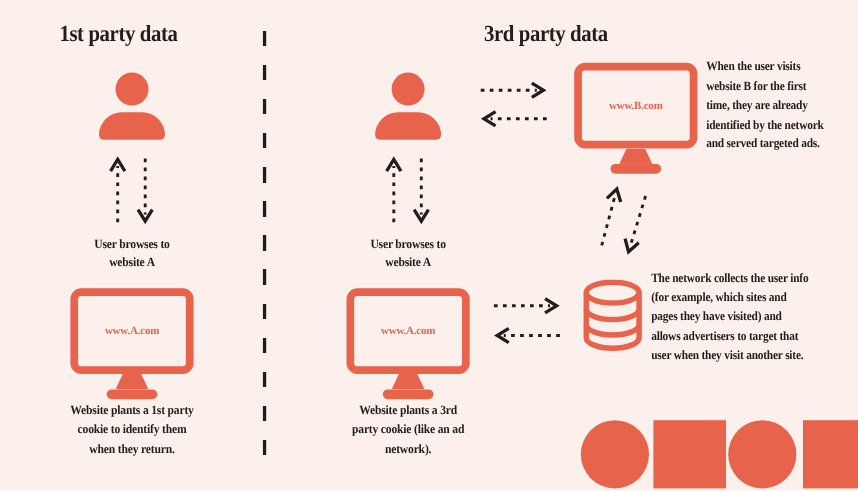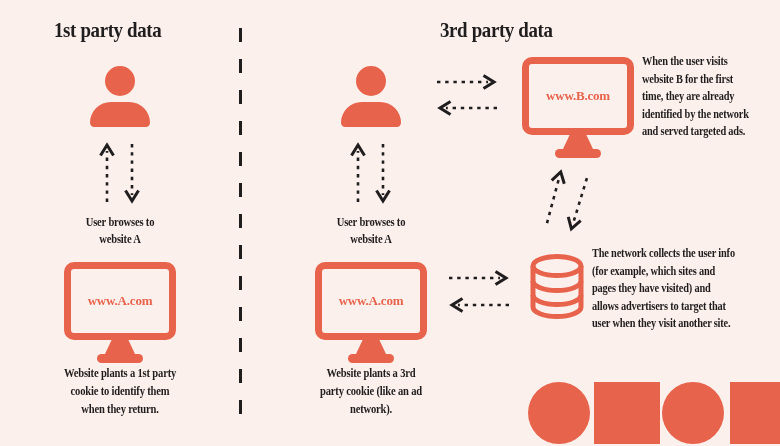--- a/index.html
+++ b/index.html
@@ -44,21 +44,21 @@
   .person{position:absolute;width:60px;height:61px;}
   .person .head{position:absolute;left:15px;top:0;width:30px;height:30px;border-radius:50%;background:var(--coral);}
   .person .torso{position:absolute;left:0;top:36px;width:60px;height:25px;border-radius:30px 30px 6px 6px;background:var(--coral);}
   
   .monitor{position:absolute;width:112px;}
   .monitor .screen{
     box-sizing:border-box;width:112px;height:78px;
     border:7px solid var(--coral);border-radius:10px;
     display:flex;align-items:center;justify-content:center;
   }
-  .monitor .url{font-size:13px;font-weight:700;color:var(--coral);letter-spacing:-0.2px;white-space:nowrap;}
+  .monitor .url{font-size:10px;font-weight:700;color:var(--coral);letter-spacing:-0.2px;white-space:nowrap;}
   .monitor .neck{width:30px;height:14px;margin:0 auto;background:var(--coral);clip-path:polygon(22% 0,78% 0,100% 100%,0 100%);}
   .monitor .base{width:46px;height:9px;margin:0 auto;background:var(--coral);border-radius:5px;}
   
   .arr{position:absolute;color:var(--ink);}
   .arr svg{display:block;overflow:visible;}
   .dash{stroke:currentColor;stroke-width:2.6;stroke-dasharray:3.4 4.8;fill:none;}
   .head-st{stroke:currentColor;stroke-width:3;fill:none;stroke-linecap:butt;}
   
   .db{position:absolute;color:var(--coral);}
   .db path,.db ellipse{stroke:currentColor;stroke-width:5;fill:none;}

